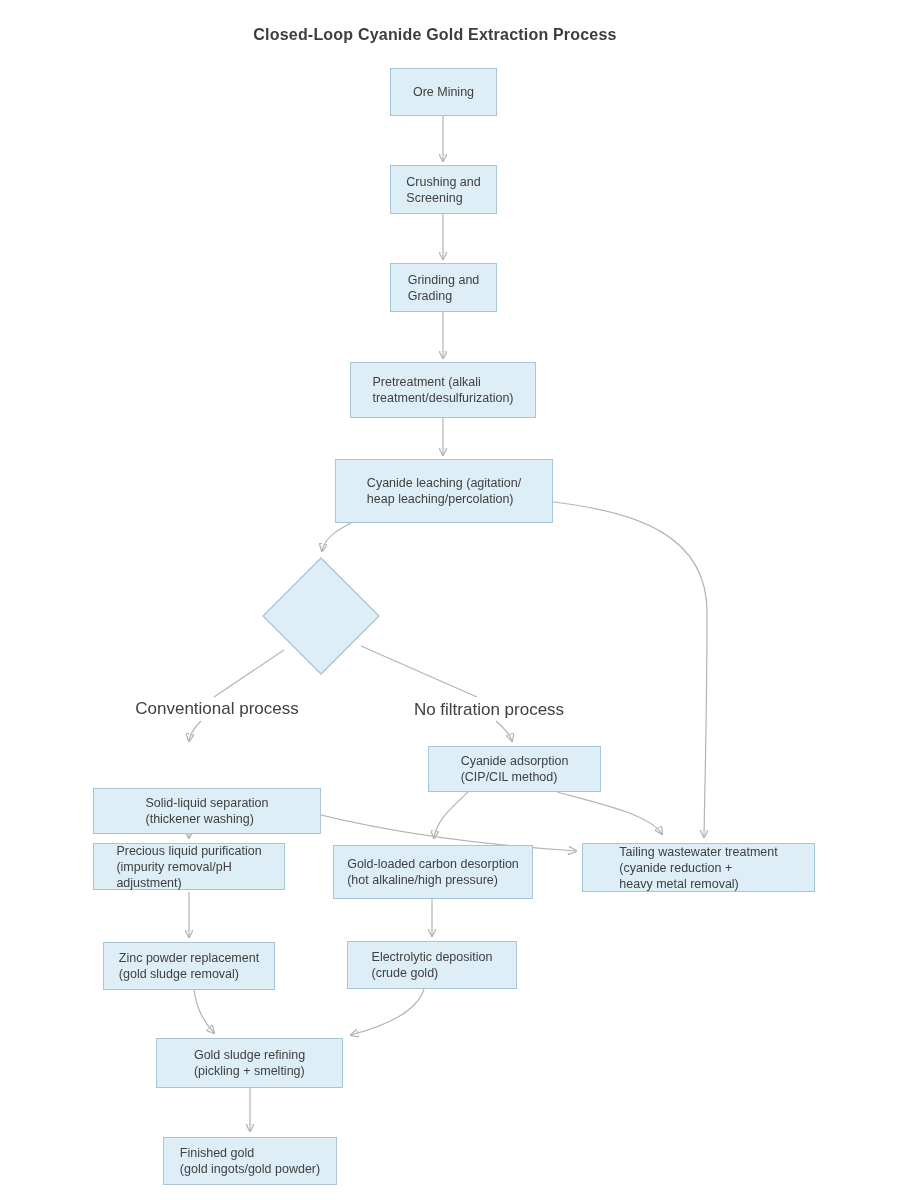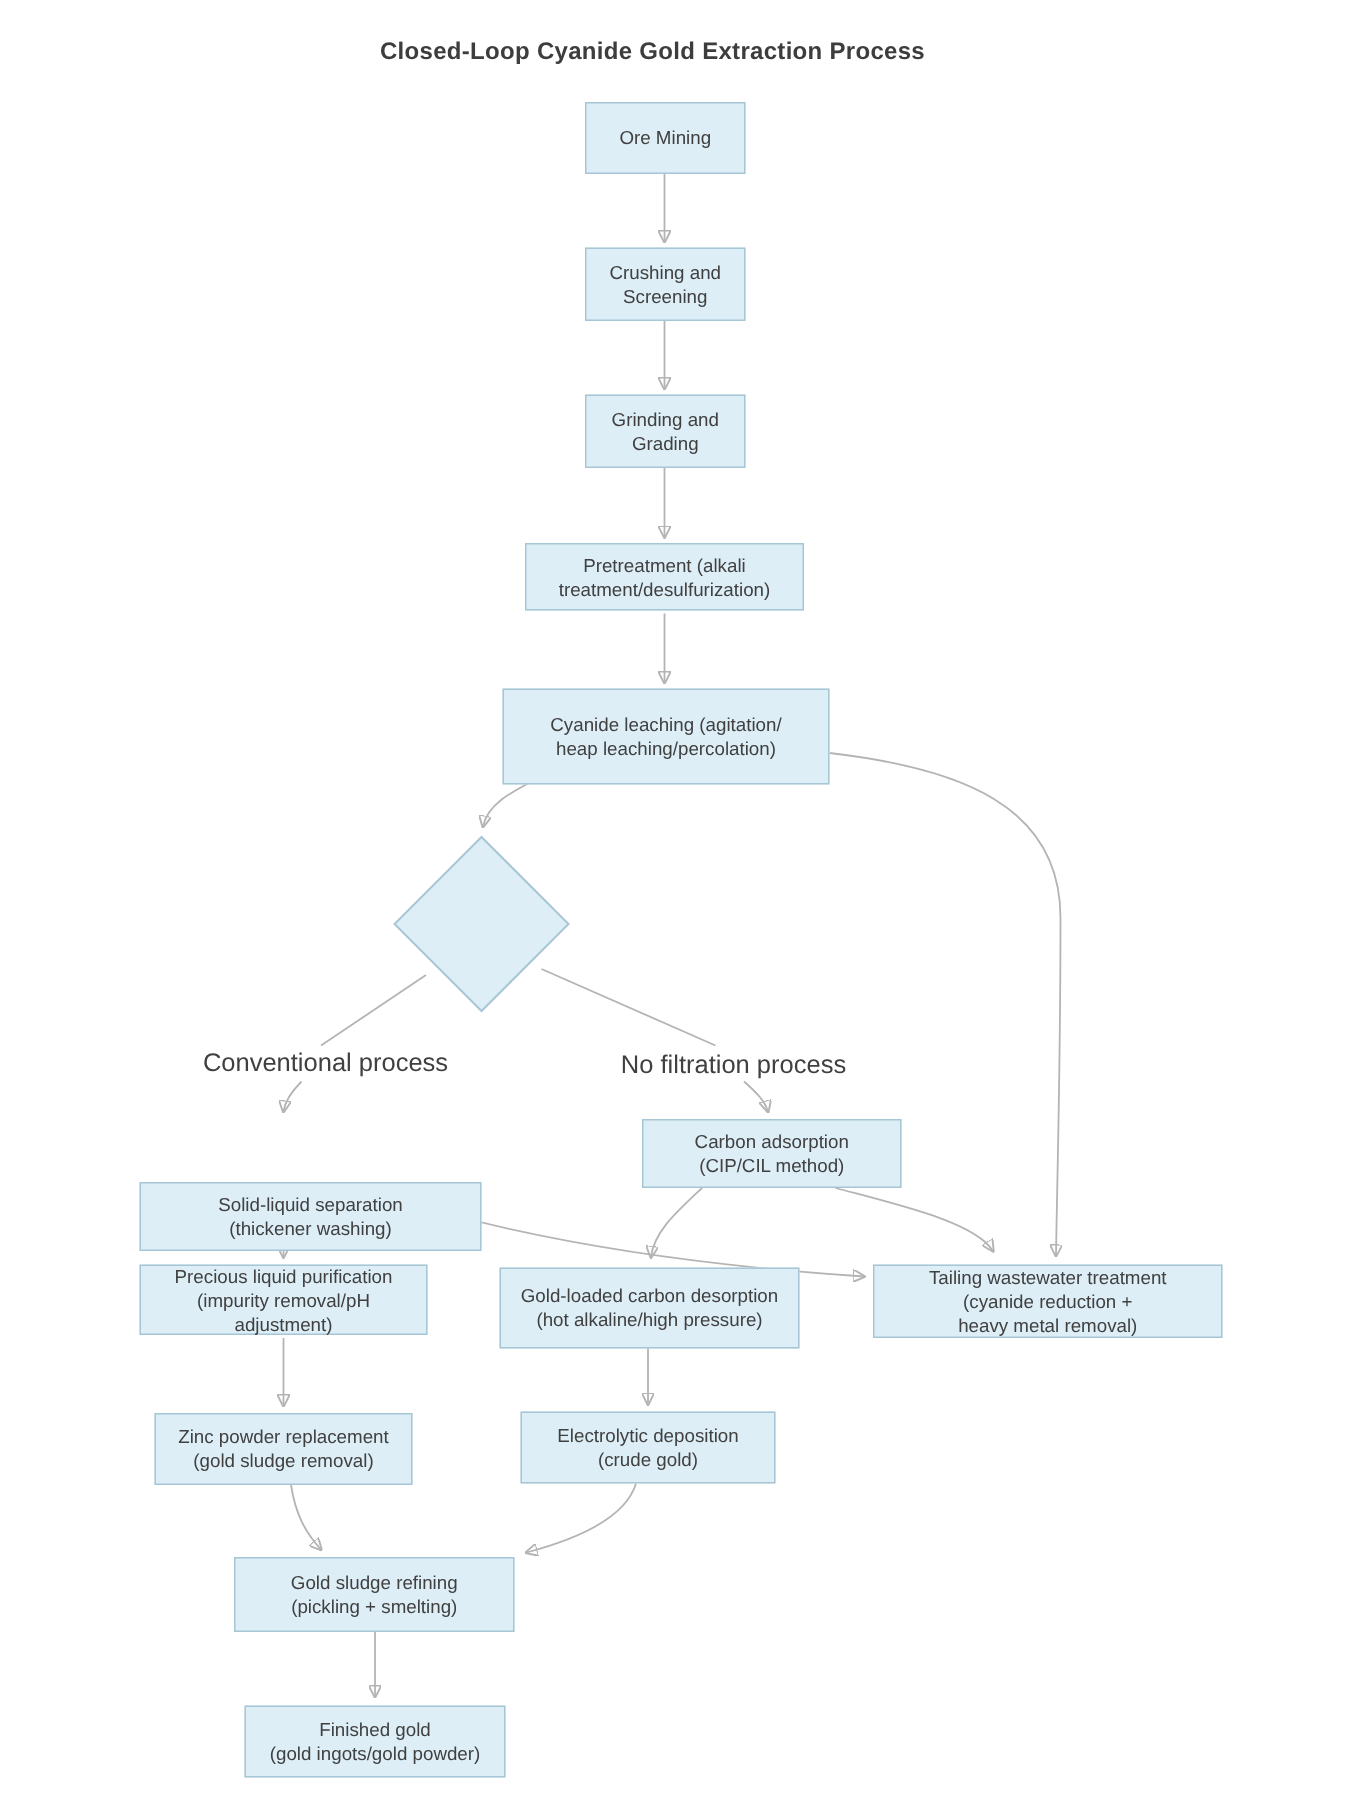--- a/index.html
+++ b/index.html
@@ -26,21 +26,21 @@
     color:#3d3d3d;
     letter-spacing:.2px;
     font-weight:bold;
   }
   .edges{position:absolute;left:0;top:0;width:900px;height:1200px;}
   .edges path, .edges line{fill:none;stroke:var(--connector);stroke-width:1.2;}
   .edges polygon.diamond{fill:var(--node-fill);stroke:var(--node-border);stroke-width:1.3;}
   .node{
     position:absolute;
     display:flex;align-items:center;justify-content:center;
-    text-align:center;
+    text-align:left;
     background:var(--node-fill);
     border:1.2px solid var(--node-border);
     font-size:12.5px;line-height:16px;
     white-space:pre-line;
     box-sizing:border-box;
   }
   .node.transparent{background:transparent;border:none;}
   .edge-label{
     position:absolute;
     text-align:center;
@@ -93,35 +93,35 @@
   </svg>
 
   <div class="node" style="left:390px;top:68px;width:107px;height:48px">Ore Mining</div>
 
   <div class="node" style="left:390px;top:165px;width:107px;height:49px">Crushing and
 Screening</div>
 
   <div class="node" style="left:390px;top:263px;width:107px;height:49px">Grinding and
 Grading</div>
 
-  <div class="node" style="left:350px;top:362px;width:186px;height:45px">Pretreatment (alkali
+  <div class="node" style="left:350px;top:362px;width:186px;height:56px">Pretreatment (alkali
 treatment/desulfurization)</div>
 
   <div class="node" style="left:335px;top:459px;width:218px;height:64px">Cyanide leaching (agitation/
 heap leaching/percolation)</div>
 
 
   <div class="edge-label" style="left:117px;top:701px;width:200px">Conventional process</div>
 
   <div class="edge-label" style="left:389px;top:702px;width:200px">No filtration process</div>
 
   <div class="node" style="left:93px;top:788px;width:228px;height:46px">Solid-liquid separation
 (thickener washing)</div>
 
-  <div class="node" style="left:428px;top:746px;width:173px;height:46px">Carbon adsorption
+  <div class="node" style="left:428px;top:746px;width:173px;height:46px">Cyanide adsorption
 (CIP/CIL method)</div>
 
   <div class="node" style="left:93px;top:843px;width:192px;height:47px">Precious liquid purification
 (impurity removal/pH
 adjustment)</div>
 
   <div class="node" style="left:333px;top:845px;width:200px;height:54px">Gold-loaded carbon desorption
 (hot alkaline/high pressure)</div>
 
   <div class="node" style="left:582px;top:843px;width:233px;height:49px">Tailing wastewater treatment

